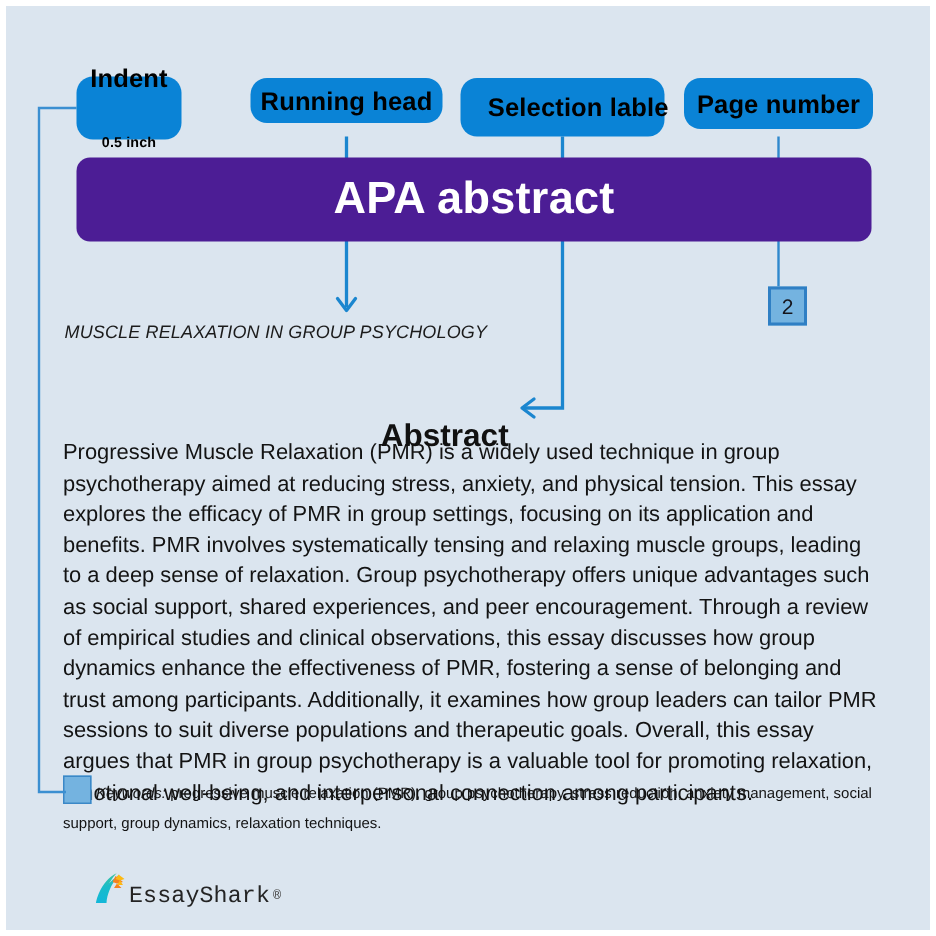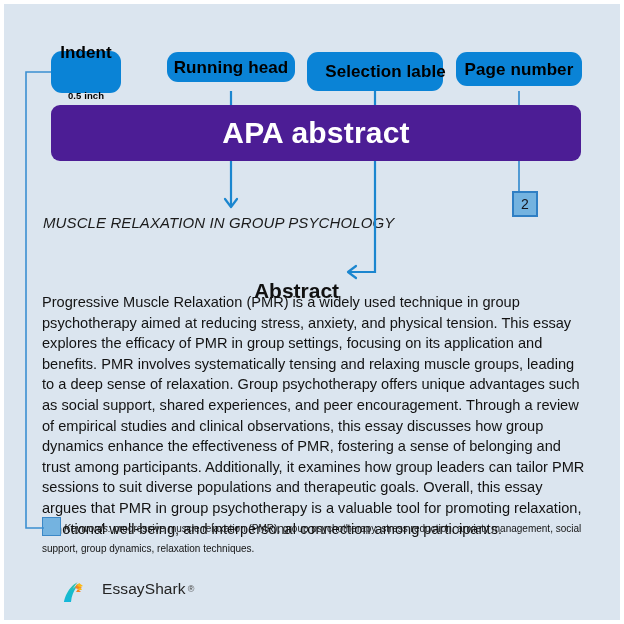--- a/index.html
+++ b/index.html
@@ -58,21 +58,21 @@
   
   #wires{position:absolute;left:0;top:0;width:624px;height:624px;z-index:4;}
   #wires-top{position:absolute;left:0;top:0;width:624px;height:624px;z-index:7;pointer-events:none;}
 
   
   #runninghead{
     position:absolute;
     left:39px; top:210px;
     font-family:"Liberation Sans", sans-serif;
     font-style:italic;
-    font-size:15px;
+    font-size:12px;
     color:#1b1b1b;
     white-space:nowrap;
     letter-spacing:.1px;
   }
   #abstract-heading{
     position:absolute;
     left:0; top:275px;
     width:585px;
     text-align:center;
     font-size:21px;
@@ -117,21 +117,21 @@
     box-sizing:border-box;
     vertical-align:-4px;
     margin-right:3px;
   }
   #kw-label{font-style:italic;}
 
   
   #logo{
     position:absolute;
     left:52px; top:576px;
-    display:flex;align-items:flex-start;gap:16px;
+    display:flex;align-items:flex-end;gap:0;font-family:Liberation Mono, monospace;
   }
   #logo-text{
     font-size:15.5px;
     color:#242424;
     font-weight:normal;
     letter-spacing:.1px;
   }
   #logo-reg{font-size:9px;color:#444;vertical-align:2px;margin-left:2px;}
 </style>
 </head>

